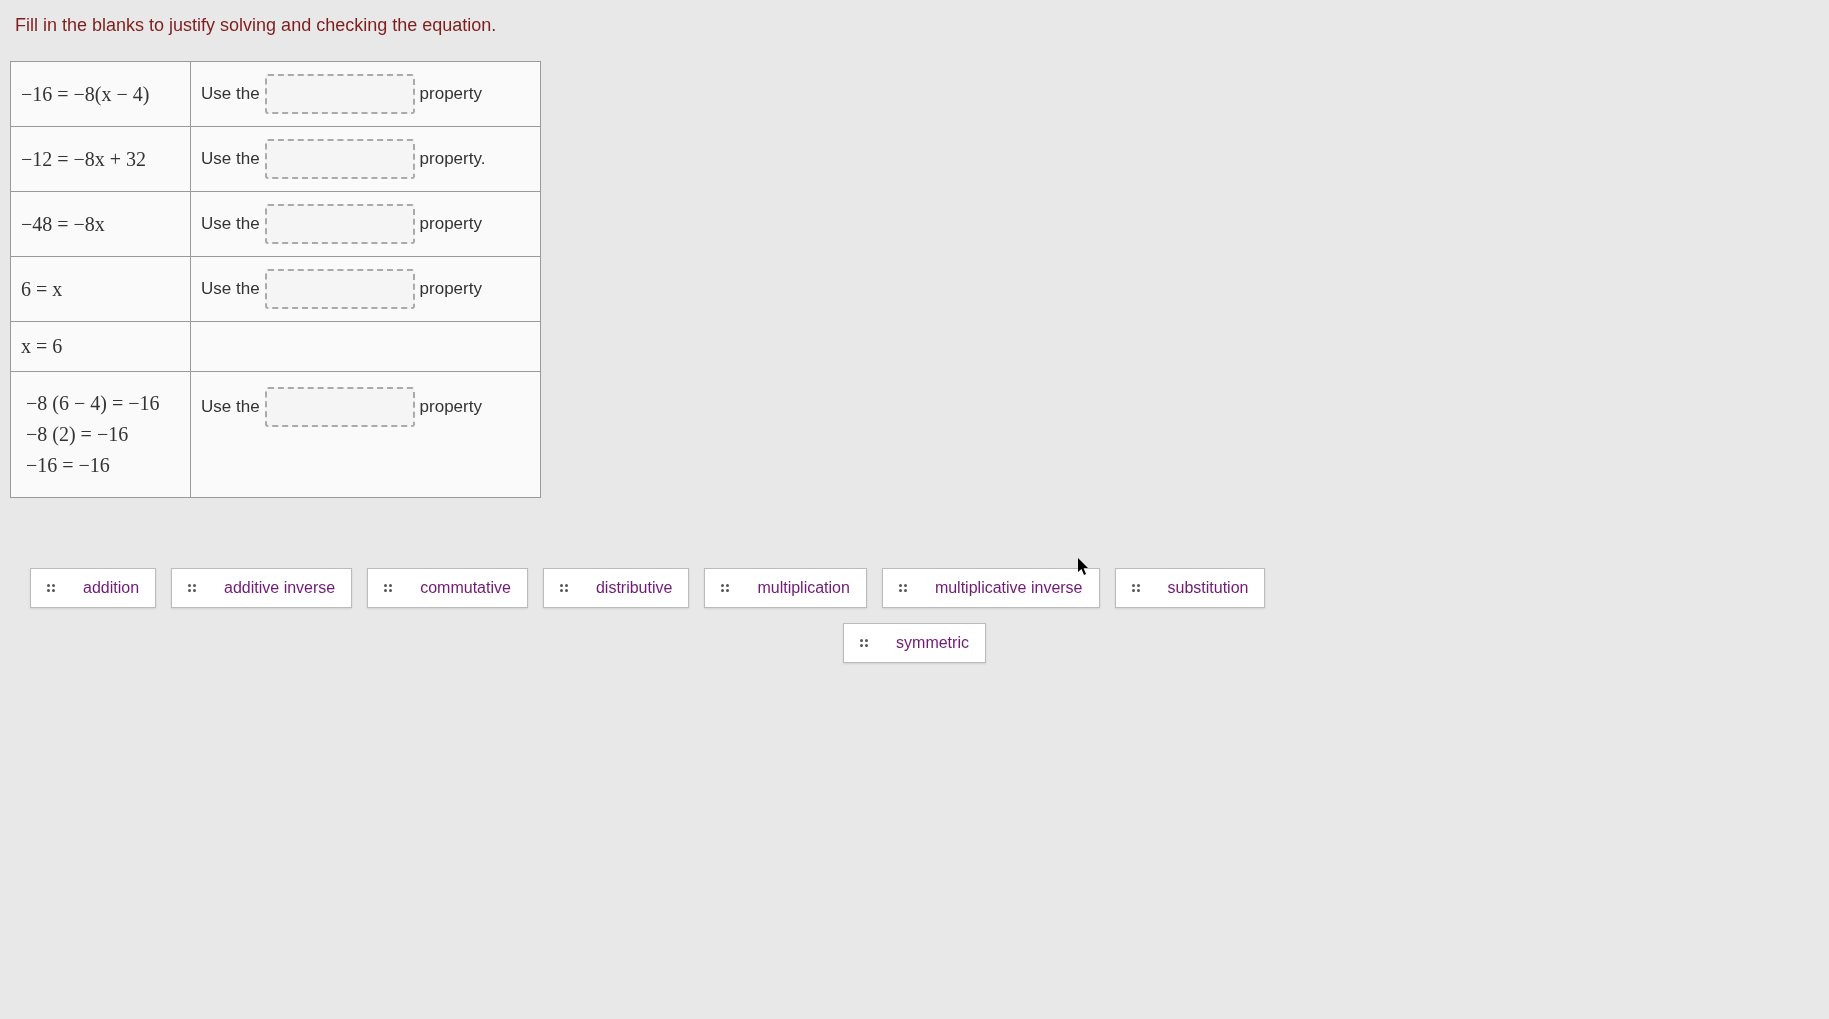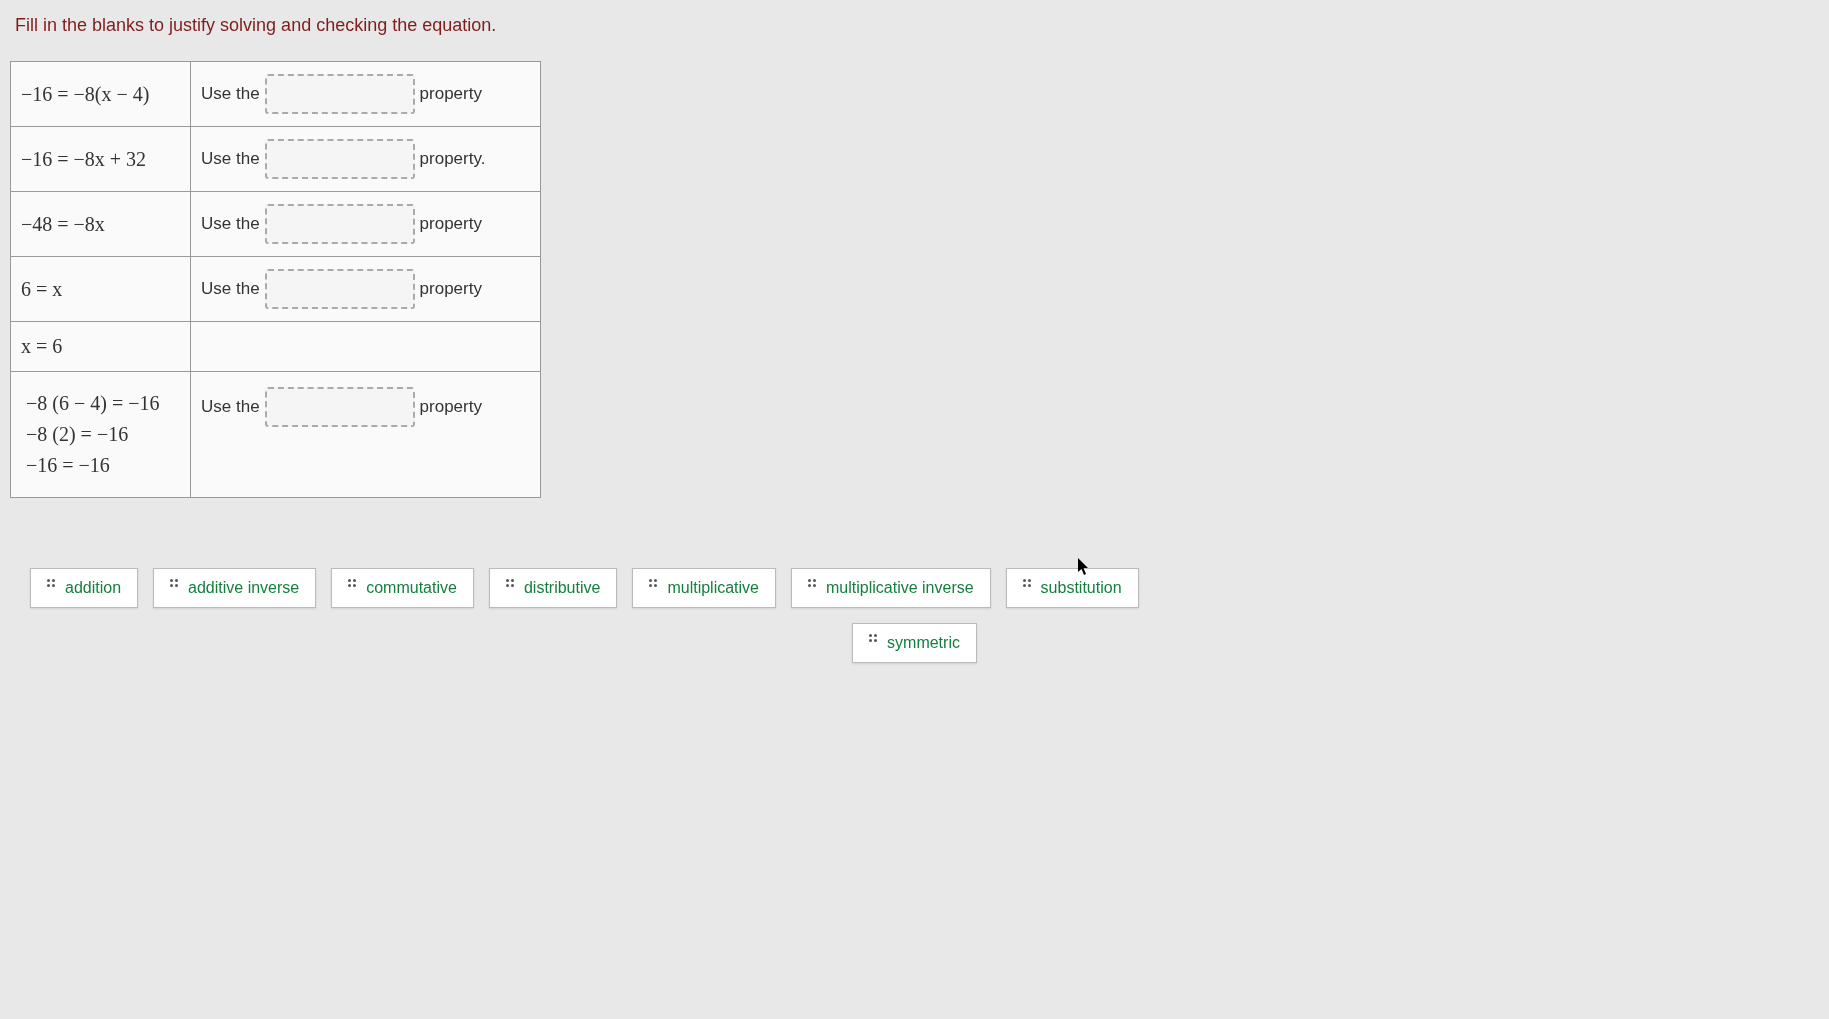--- a/index.html
+++ b/index.html
@@ -79,24 +79,24 @@
       width: 100%;
     }
     .options-row.center {
       justify-content: center;
     }
     .option-tile {
       background: #fff;
       border: 1px solid #bbb;
       padding: 10px 16px;
       font-size: 16px;
-      color: #15803d;
-      display: flex;
-      align-items: flex-start;
-      gap: 10px;
+      color: #701a75;
+      display: flex;
+      align-items: center;
+      gap: 28px;
       cursor: grab;
       box-shadow: 0 1px 2px rgba(0,0,0,0.1);
     }
     .drag-handle {
       display: inline-grid;
       grid-template-columns: repeat(2, 3px);
       grid-template-rows: repeat(2, 3px);
       gap: 2px;
     }
     .drag-handle span {
@@ -125,21 +125,21 @@
       <td class="equation-cell">−16 = −8(x − 4)</td>
       <td class="justify-cell">
         <div class="justify-wrapper">
           <span>Use the</span>
           <span class="drop-zone"></span>
           <span>property</span>
         </div>
       </td>
     </tr>
     <tr>
-      <td class="equation-cell">−16 = −8x + 32</td>
+      <td class="equation-cell">−12 = −8x + 32</td>
       <td class="justify-cell">
         <div class="justify-wrapper">
           <span>Use the</span>
           <span class="drop-zone"></span>
           <span>property.</span>
         </div>
       </td>
     </tr>
     <tr>
       <td class="equation-cell">−48 = −8x</td>
@@ -220,21 +220,21 @@
         </span>
       <span>distributive</span>
     </div>
     <div class="option-tile">
       <span class="drag-handle">
           <span></span>
           <span></span>
           <span></span>
           <span></span>
         </span>
-      <span>multiplicative</span>
+      <span>multiplication</span>
     </div>
     <div class="option-tile">
       <span class="drag-handle">
           <span></span>
           <span></span>
           <span></span>
           <span></span>
         </span>
       <span>multiplicative inverse</span>
     </div>

